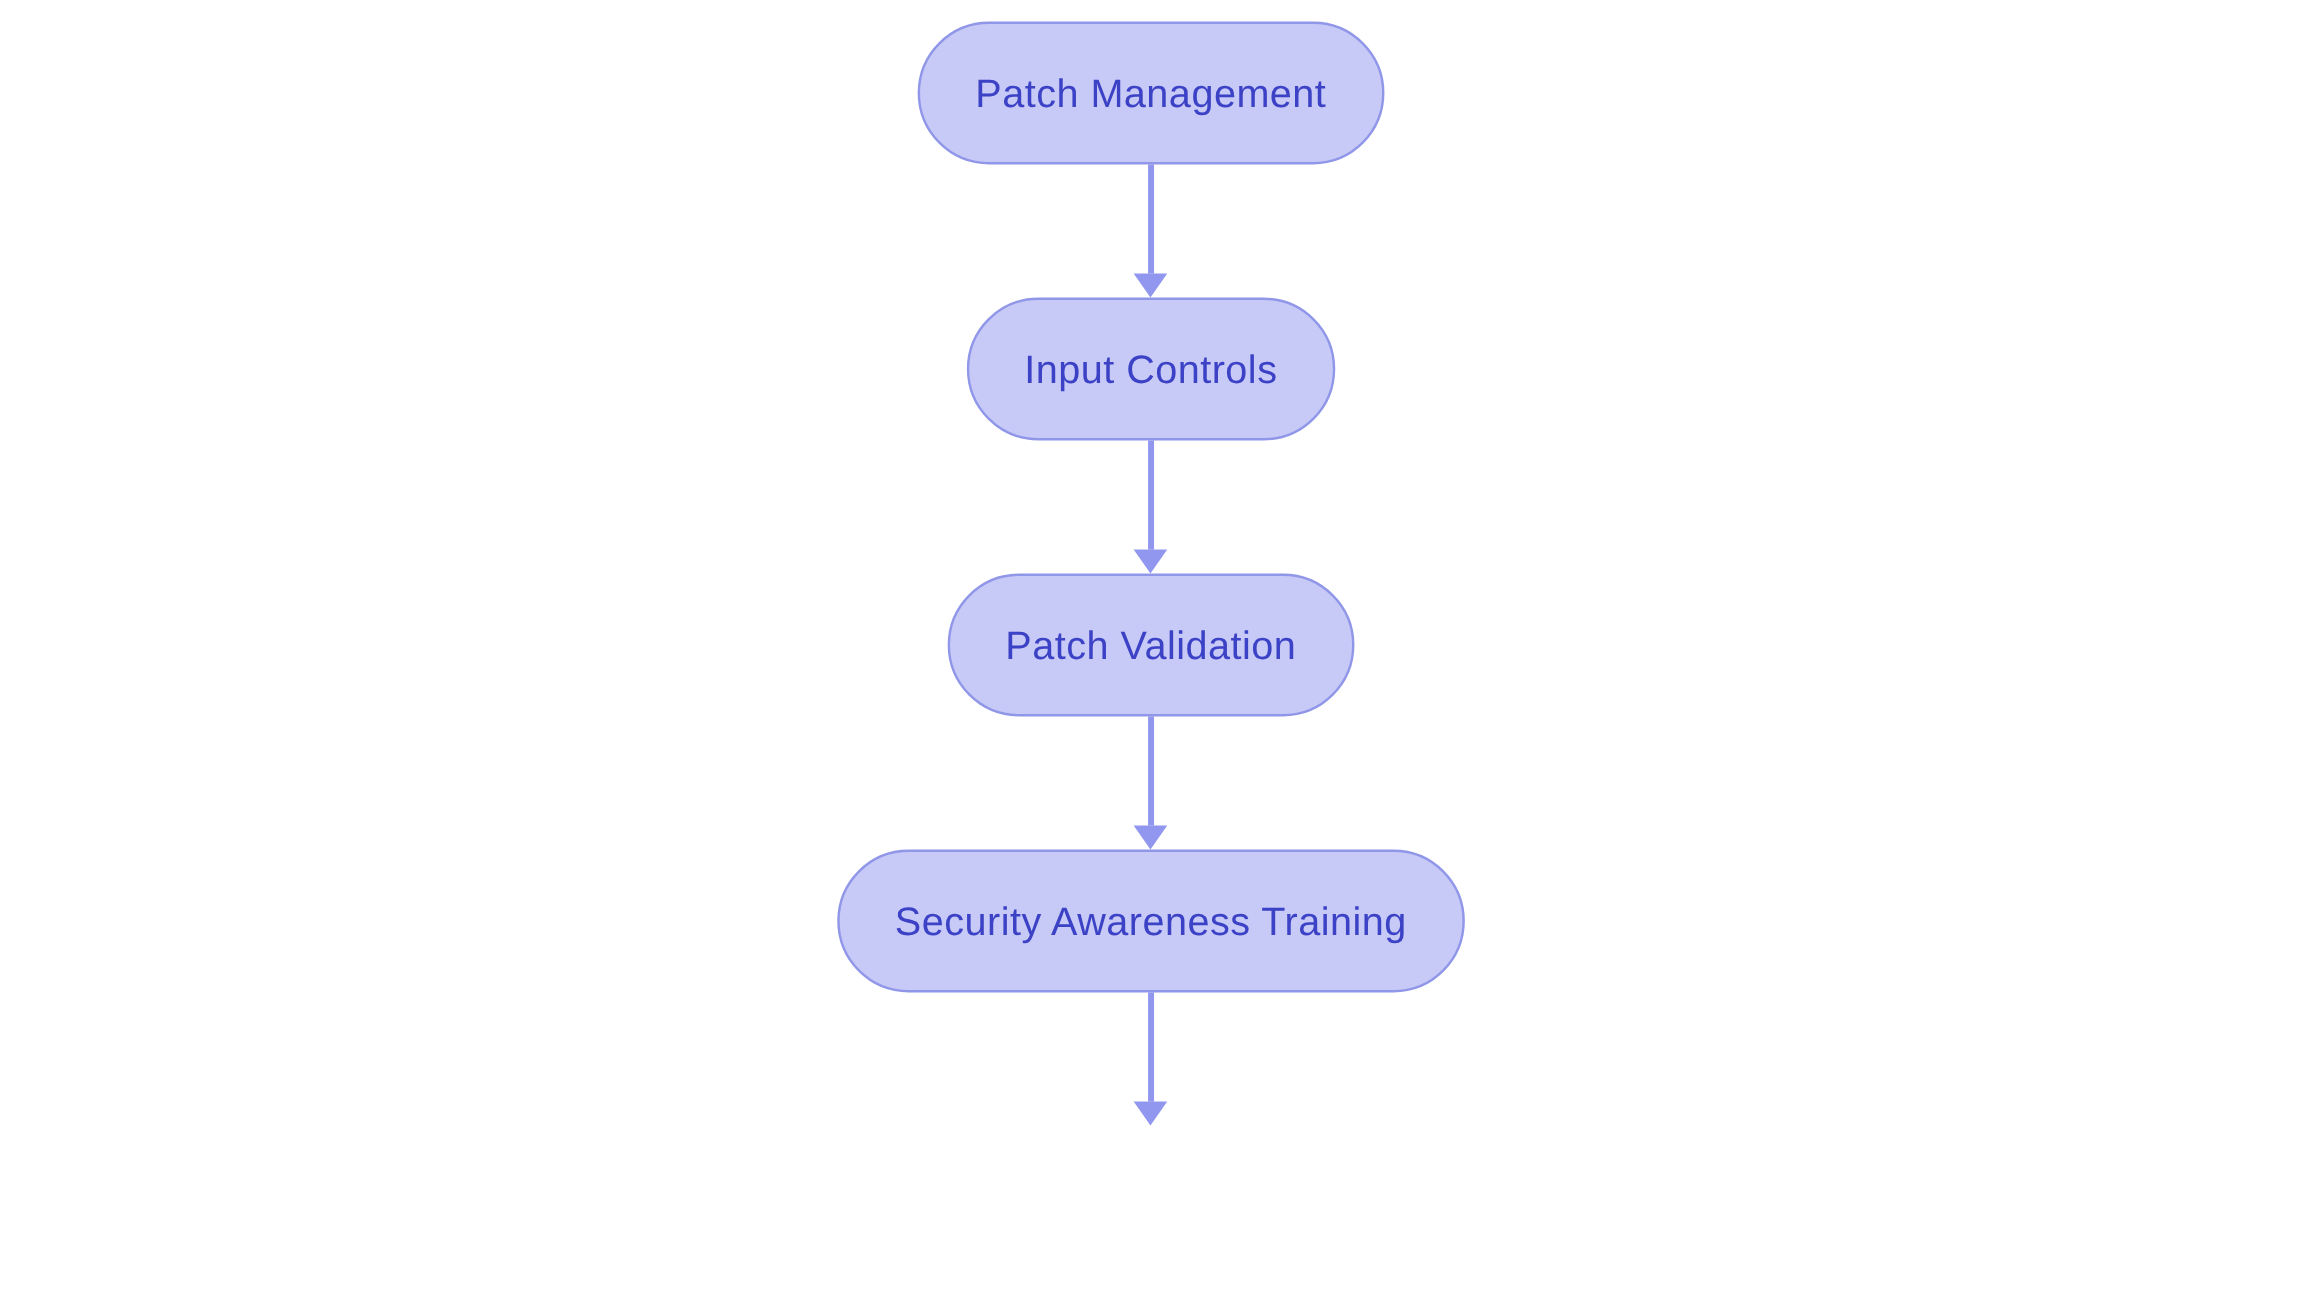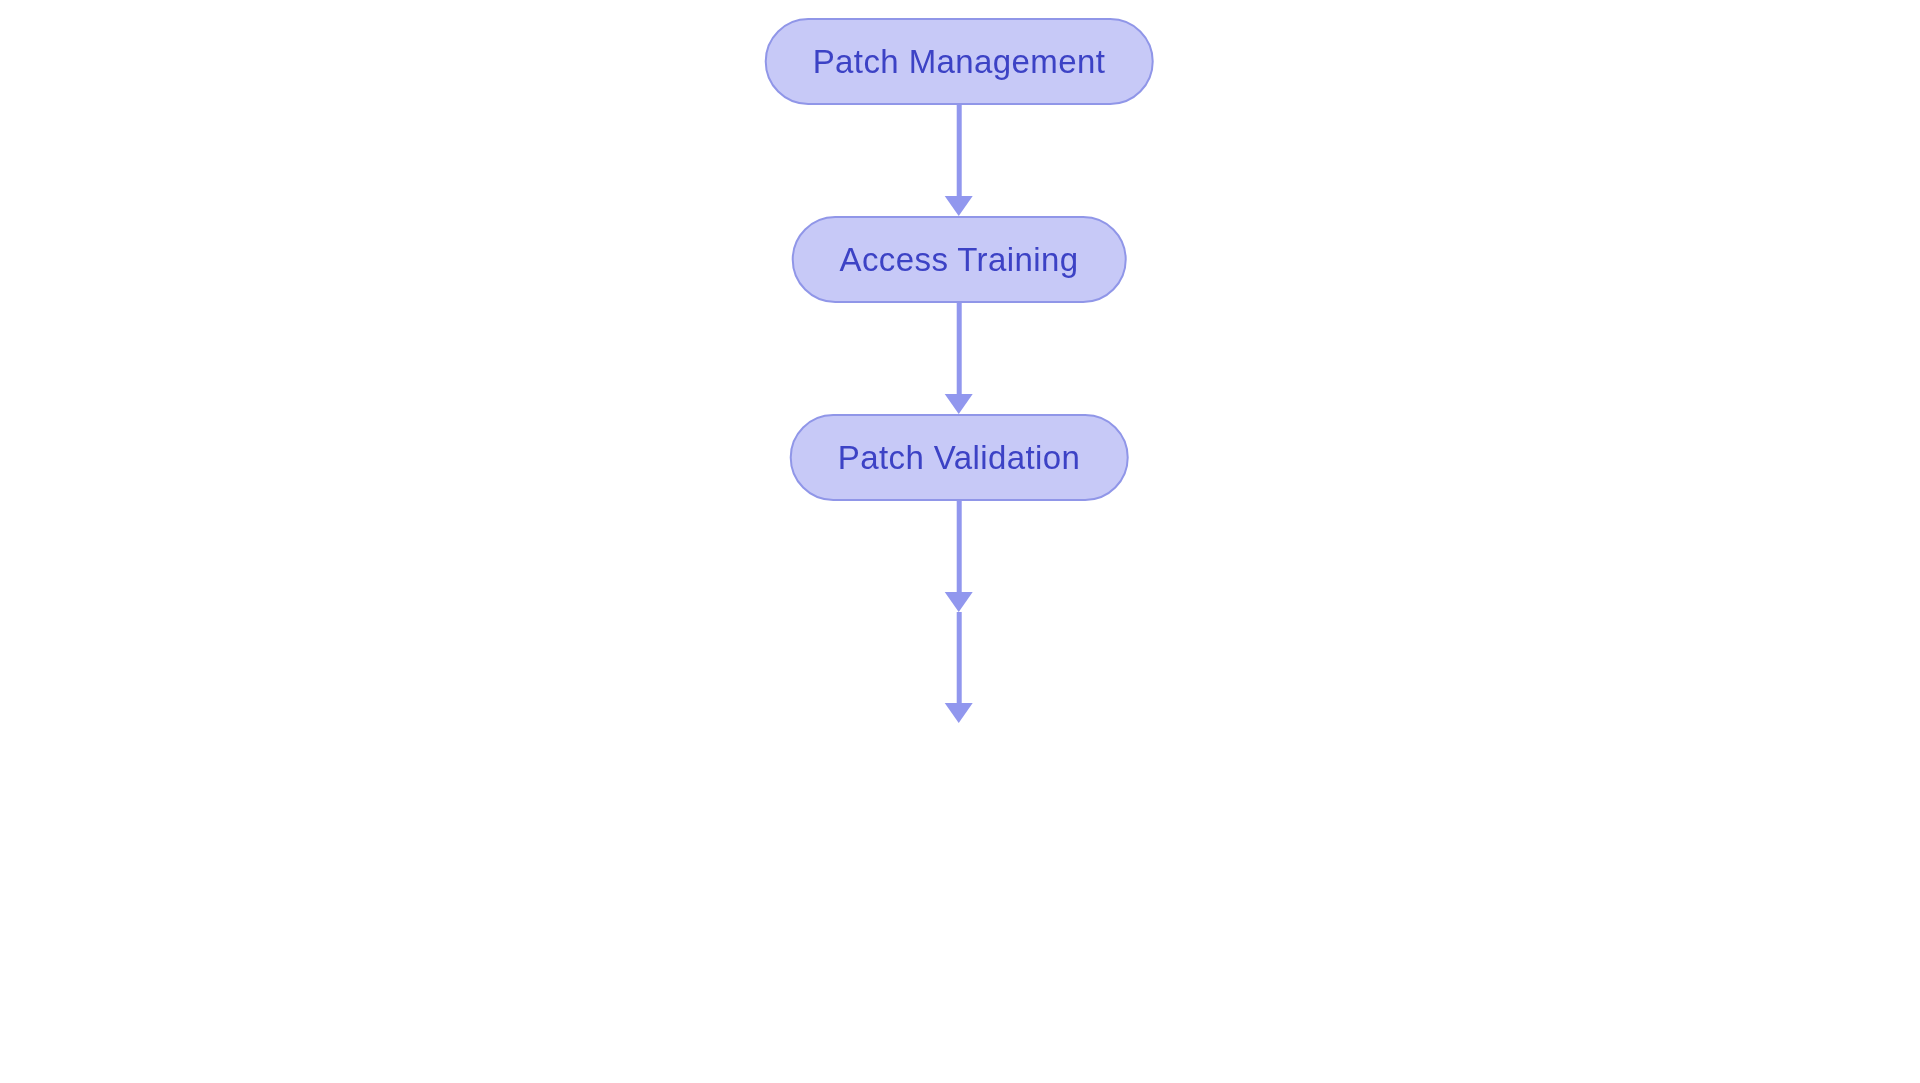--- a/index.html
+++ b/index.html
@@ -18,21 +18,21 @@
     position: absolute;
     top: 18px;
     left: 959px;
     transform: translateX(-50%);
     display: flex;
     flex-direction: column;
     align-items: center;
   }
   .node {
     box-sizing: border-box;
-    height: 87px;
+    height: 119px;
     border-radius: 60px;
     background: var(--node_fill, #c7c9f7);
     border: 2px solid var(--node_border, #9096e8);
     color: var(--node_text, #3c42c5);
     display: flex;
     align-items: center;
     justify-content: center;
     padding: 0 46px;
     font-size: 33px;
     font-weight: 500;
@@ -66,37 +66,40 @@
   <div class="node">
     <span>Patch Management</span>
   </div>
 
   <div class="edge">
     <div class="shaft"></div>
     <div class="head"></div>
   </div>
 
   <div class="node">
-    <span>Access Training</span>
+    <span>Input Controls</span>
   </div>
 
   <div class="edge">
     <div class="shaft"></div>
     <div class="head"></div>
   </div>
 
   <div class="node">
     <span>Patch Validation</span>
   </div>
 
   <div class="edge">
     <div class="shaft"></div>
     <div class="head"></div>
   </div>
 
+  <div class="node">
+    <span>Security Awareness Training</span>
+  </div>
 
   <div class="edge">
     <div class="shaft"></div>
     <div class="head"></div>
   </div>
 
 
 </div>
 
 </body></html>

